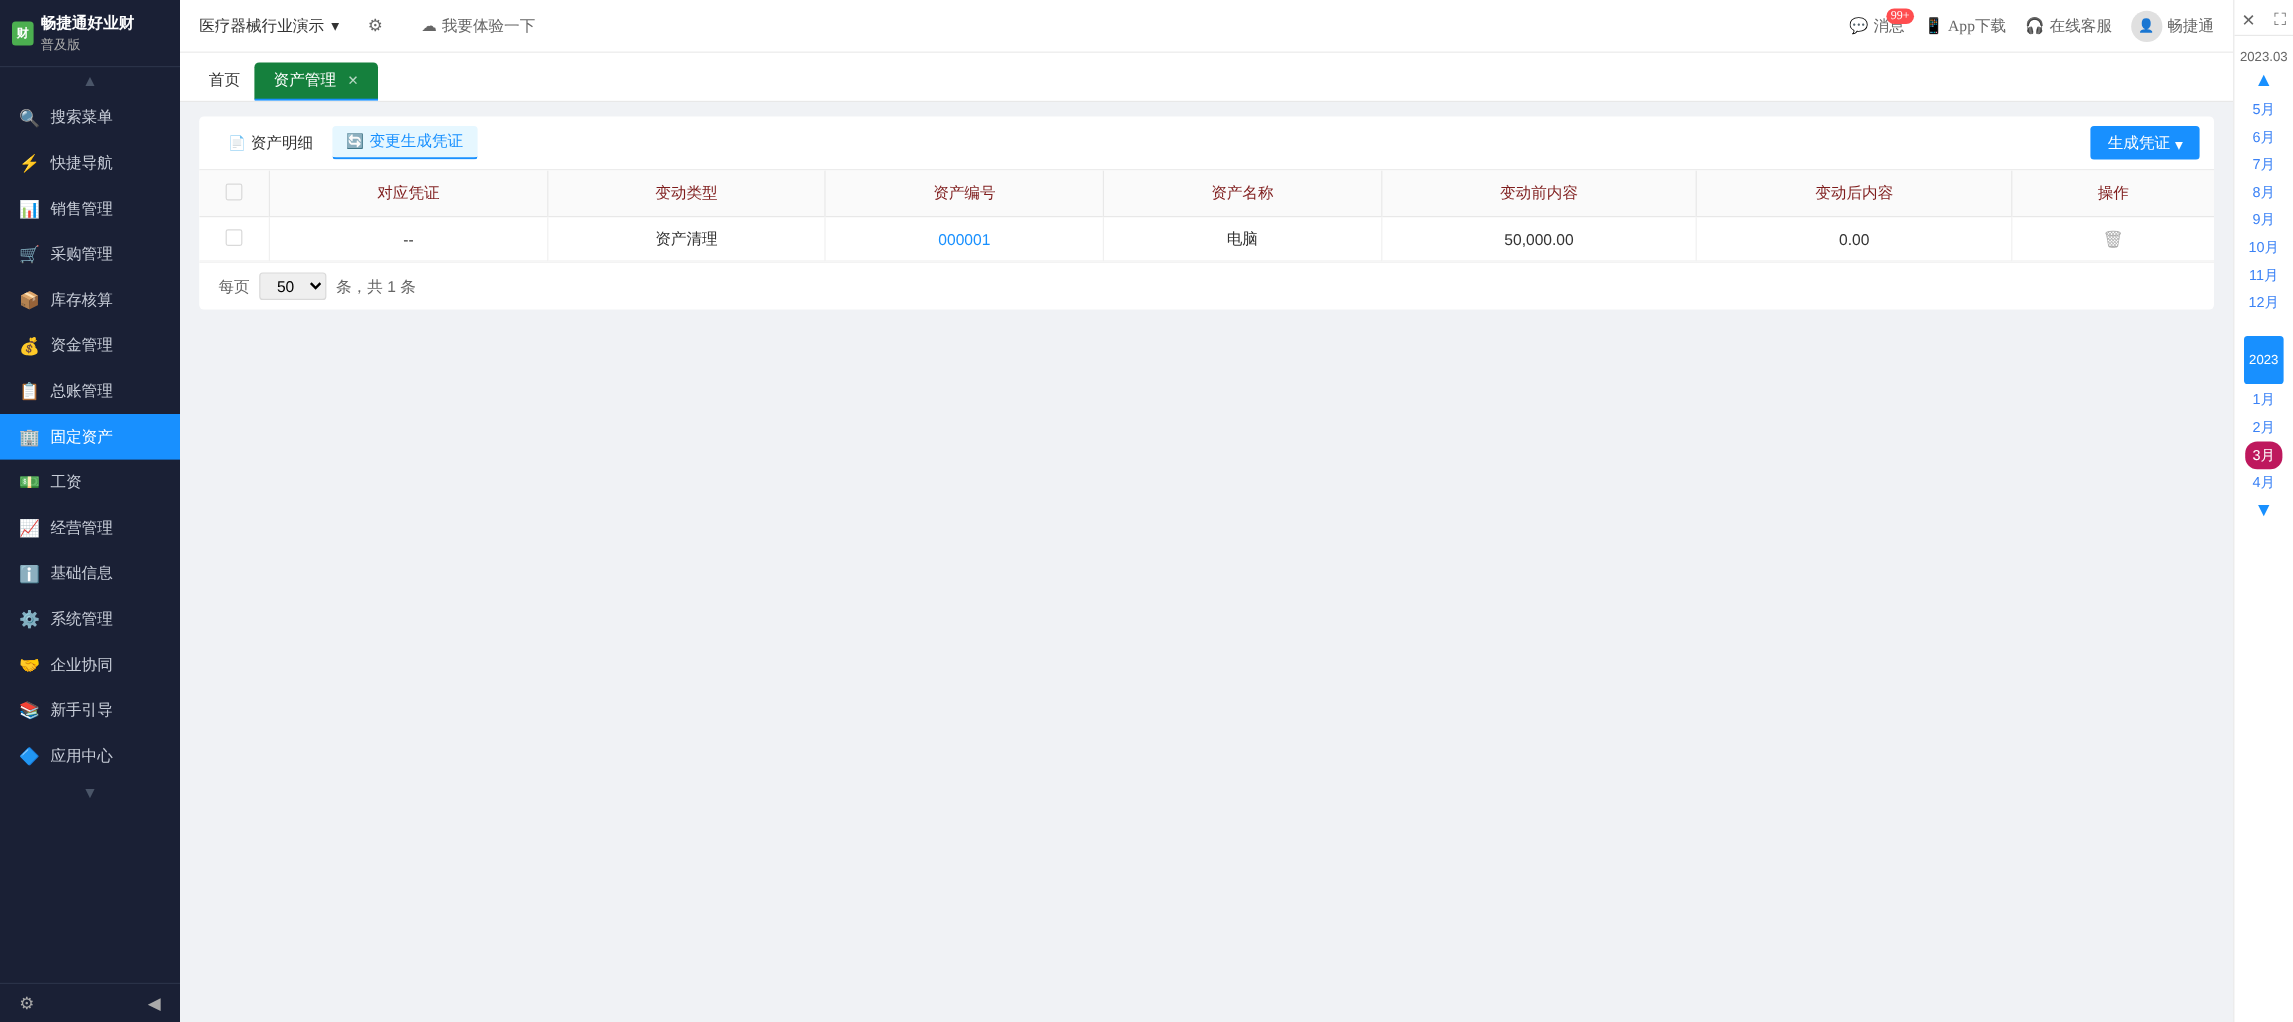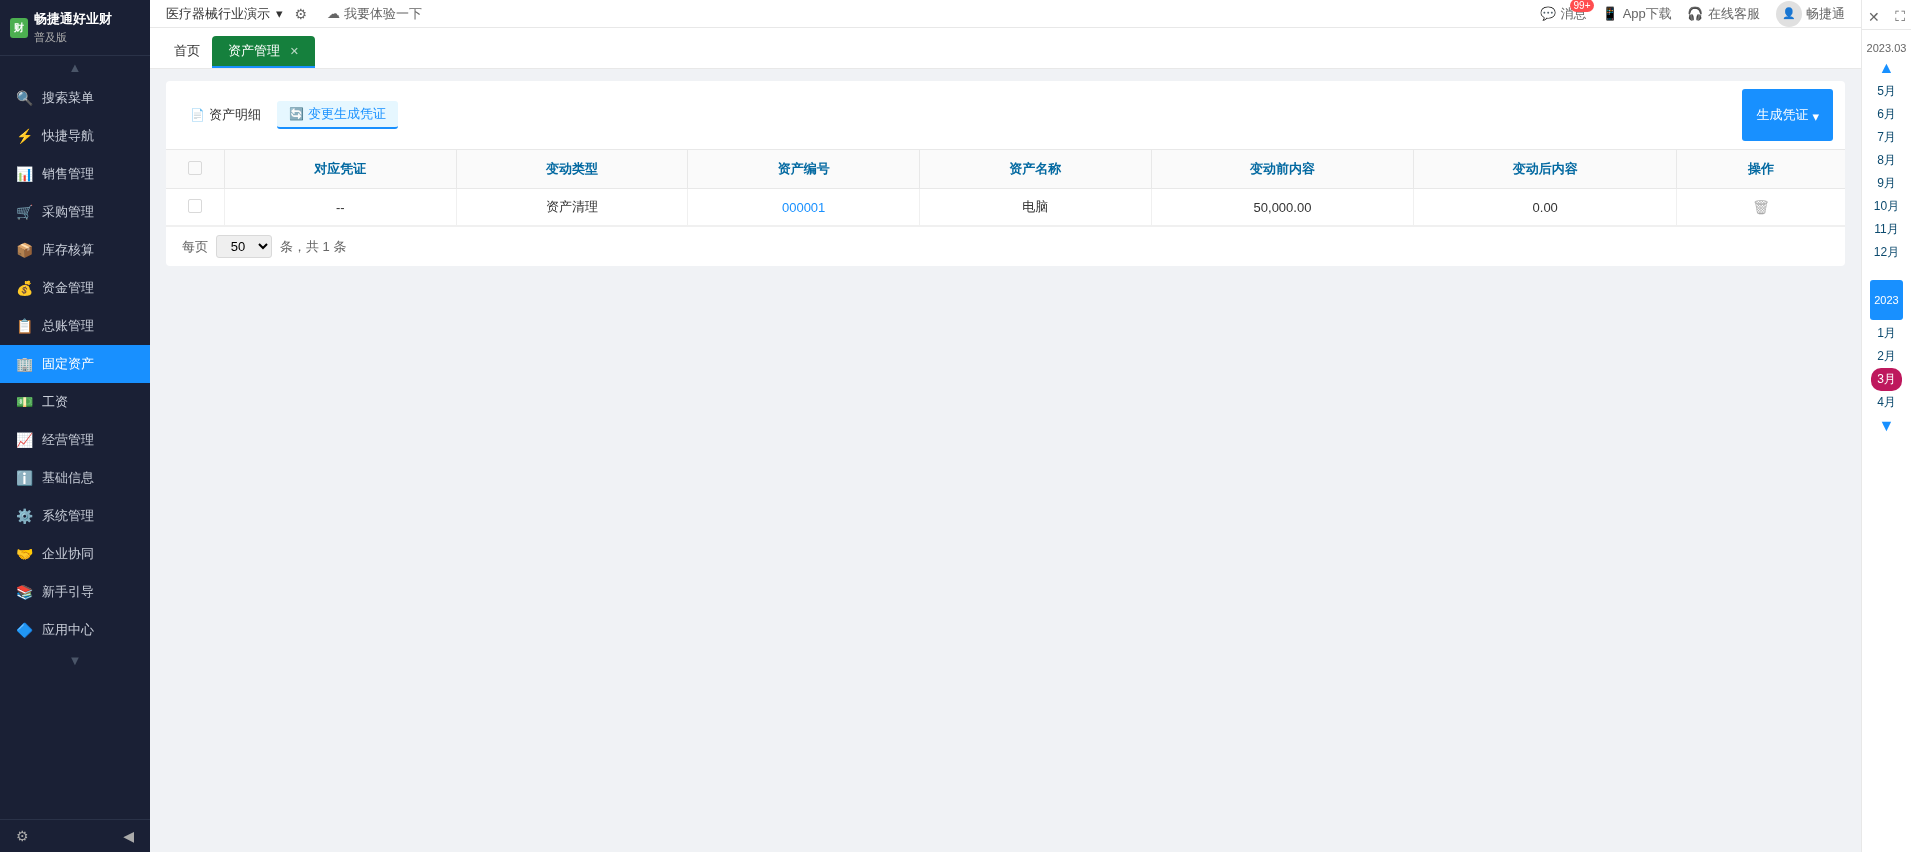--- a/index.html
+++ b/index.html
@@ -70,26 +70,27 @@
       flex: 1;
       display: flex;
       flex-direction: column;
       background: #f0f2f5;
       overflow: hidden;
     }
 
     
     .topbar {
       background: white;
-      height: 28px;
+      height: 44px;
       display: flex;
       align-items: center;
       padding: 0 16px;
       border-bottom: 1px solid #e8e8e8;
-      gap: 12px;
+      gap: 24px;
+      font-family: Liberation Serif, serif;
     }
     .topbar-company {
       display: flex;
       align-items: center;
       gap: 6px;
       color: #333;
       font-size: 13px;
       cursor: pointer;
     }
     .topbar-experience {
@@ -198,21 +199,21 @@
       background: #e6f7ff;
       color: #1890ff;
       border-bottom: 2px solid #1890ff;
     }
     .sub-tab-icon { font-size: 12px; }
     .generate-btn {
       margin-left: auto;
       background: #1890ff;
       color: white;
       border: none;
-      padding: 17px 14px;
+      padding: 5px 14px;
       border-radius: 3px;
       cursor: pointer;
       font-size: 13px;
       display: flex;
       align-items: flex-end;
       gap: 4px;
     }
 
     
     .table-wrap { overflow-x: auto; }
@@ -221,22 +222,22 @@
       border-collapse: collapse;
       font-size: 13px;
     }
     thead tr {
       background: #fafafa;
       border-bottom: 1px solid #e8e8e8;
     }
     th {
       padding: 10px 22px;
       text-align: center;
-      color: #0369a1;
-      font-weight: 700;
+      color: #7f1d1d;
+      font-weight: 400;
       border-right: 1px solid #e8e8e8;
       white-space: nowrap;
     }
     th:last-child { border-right: none; }
     td {
       padding: 9px 12px;
       text-align: center;
       color: #333;
       border-bottom: 1px solid #f0f0f0;
       border-right: 1px solid #f0f0f0;
@@ -301,21 +302,21 @@
       flex-direction: column;
       align-items: center;
       width: 100%;
       overflow-y: auto;
       flex: 1;
       padding: 8px 0;
       text-align: right;
     }
     .timeline-month {
       font-size: 12px;
-      color: #0c4a6e;
+      color: #3b82f6;
       padding: 3px 6px;
       cursor: pointer;
       border-radius: 10px;
       writing-mode: horizontal-tb;
       white-space: nowrap;
     }
     .timeline-month.active {
       background: #be185d;
       color: white;
       border-radius: 10px;

